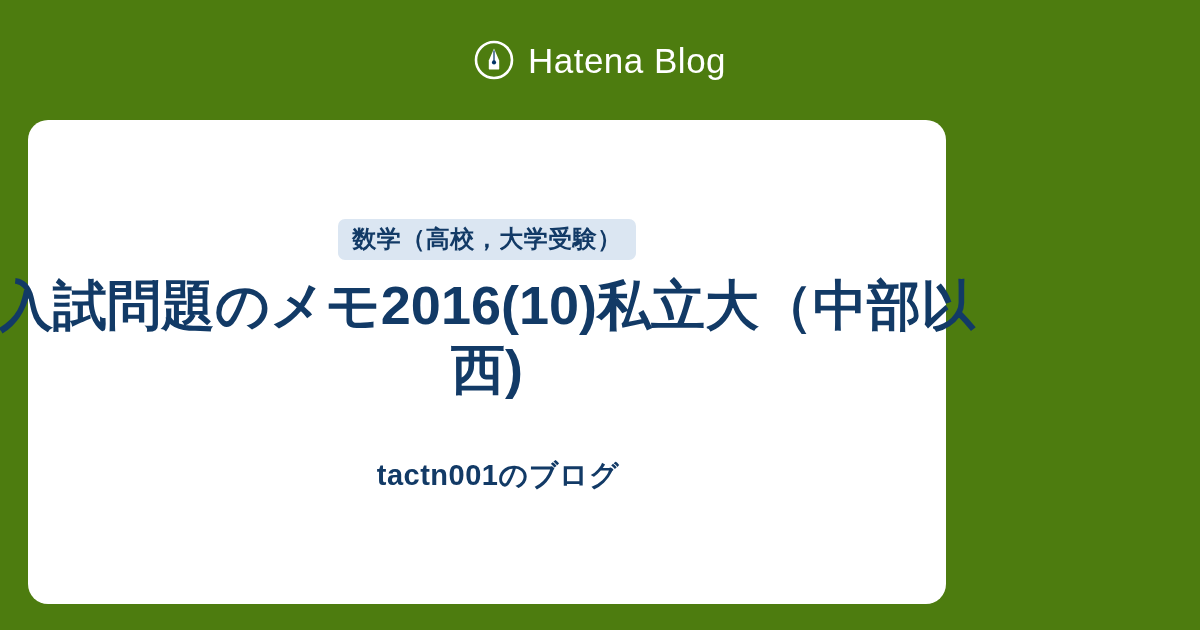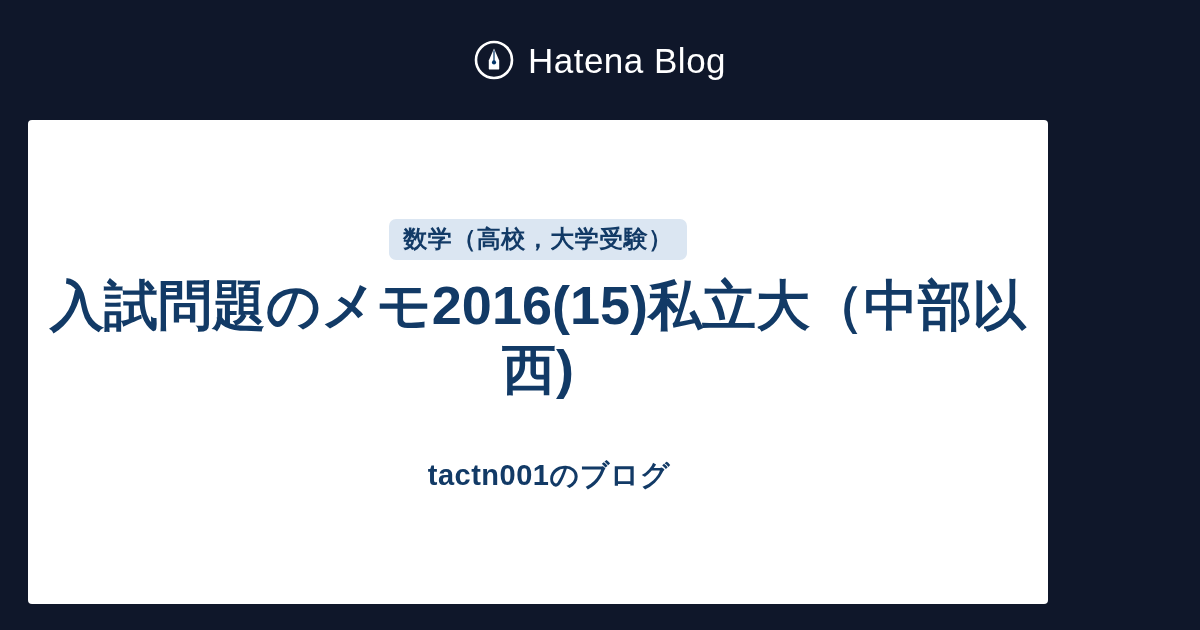--- a/index.html
+++ b/index.html
@@ -10,21 +10,21 @@
     width: 1200px;
     height: 630px;
     overflow: hidden;
     font-family: "Liberation Sans", "DejaVu Sans", sans-serif;
   }
 
   .og-card {
     position: relative;
     width: 1200px;
     height: 630px;
-    background: #0f172a;
+    background: #4d7c0f;
     box-sizing: border-box;
   }
 
   
   .site-header {
     position: absolute;
     top: 0;
     left: 0;
     width: 1200px;
     height: 120px;
@@ -48,24 +48,24 @@
     letter-spacing: 0.5px;
     line-height: 1;
     white-space: nowrap;
   }
 
   
   .entry-panel {
     position: absolute;
     left: 28px;
     top: 120px;
-    width: 1020px;
+    width: 918px;
     height: 484px;
     background: #ffffff;
-    border-radius: 4px;
+    border-radius: 20px;
     box-sizing: border-box;
     display: flex;
     flex-direction: column;
     align-items: center;
   }
 
   .category-tag {
     margin-top: 99px;
     background: #dbe6f2;
     color: #123a66;
@@ -116,19 +116,19 @@
         <rect x="19.4" y="10.5" width="1.2" height="12" fill="#003366"></rect>
       </svg>
     </span>
     <span class="brand-name">Hatena Blog</span>
   </div>
 
   <div class="entry-panel">
 
     <div class="category-tag">数学（高校，大学受験）</div>
 
-    <h1 class="entry-title"><span>入試問題のメモ2016(15)私立大</span><span>（中部以西)</span></h1>
+    <h1 class="entry-title"><span>入試問題のメモ2016(10)私立大</span><span>（中部以西)</span></h1>
 
     <div class="blog-name">tactn001のブログ</div>
 
   </div>
 
 </div>
 
 </body></html>

